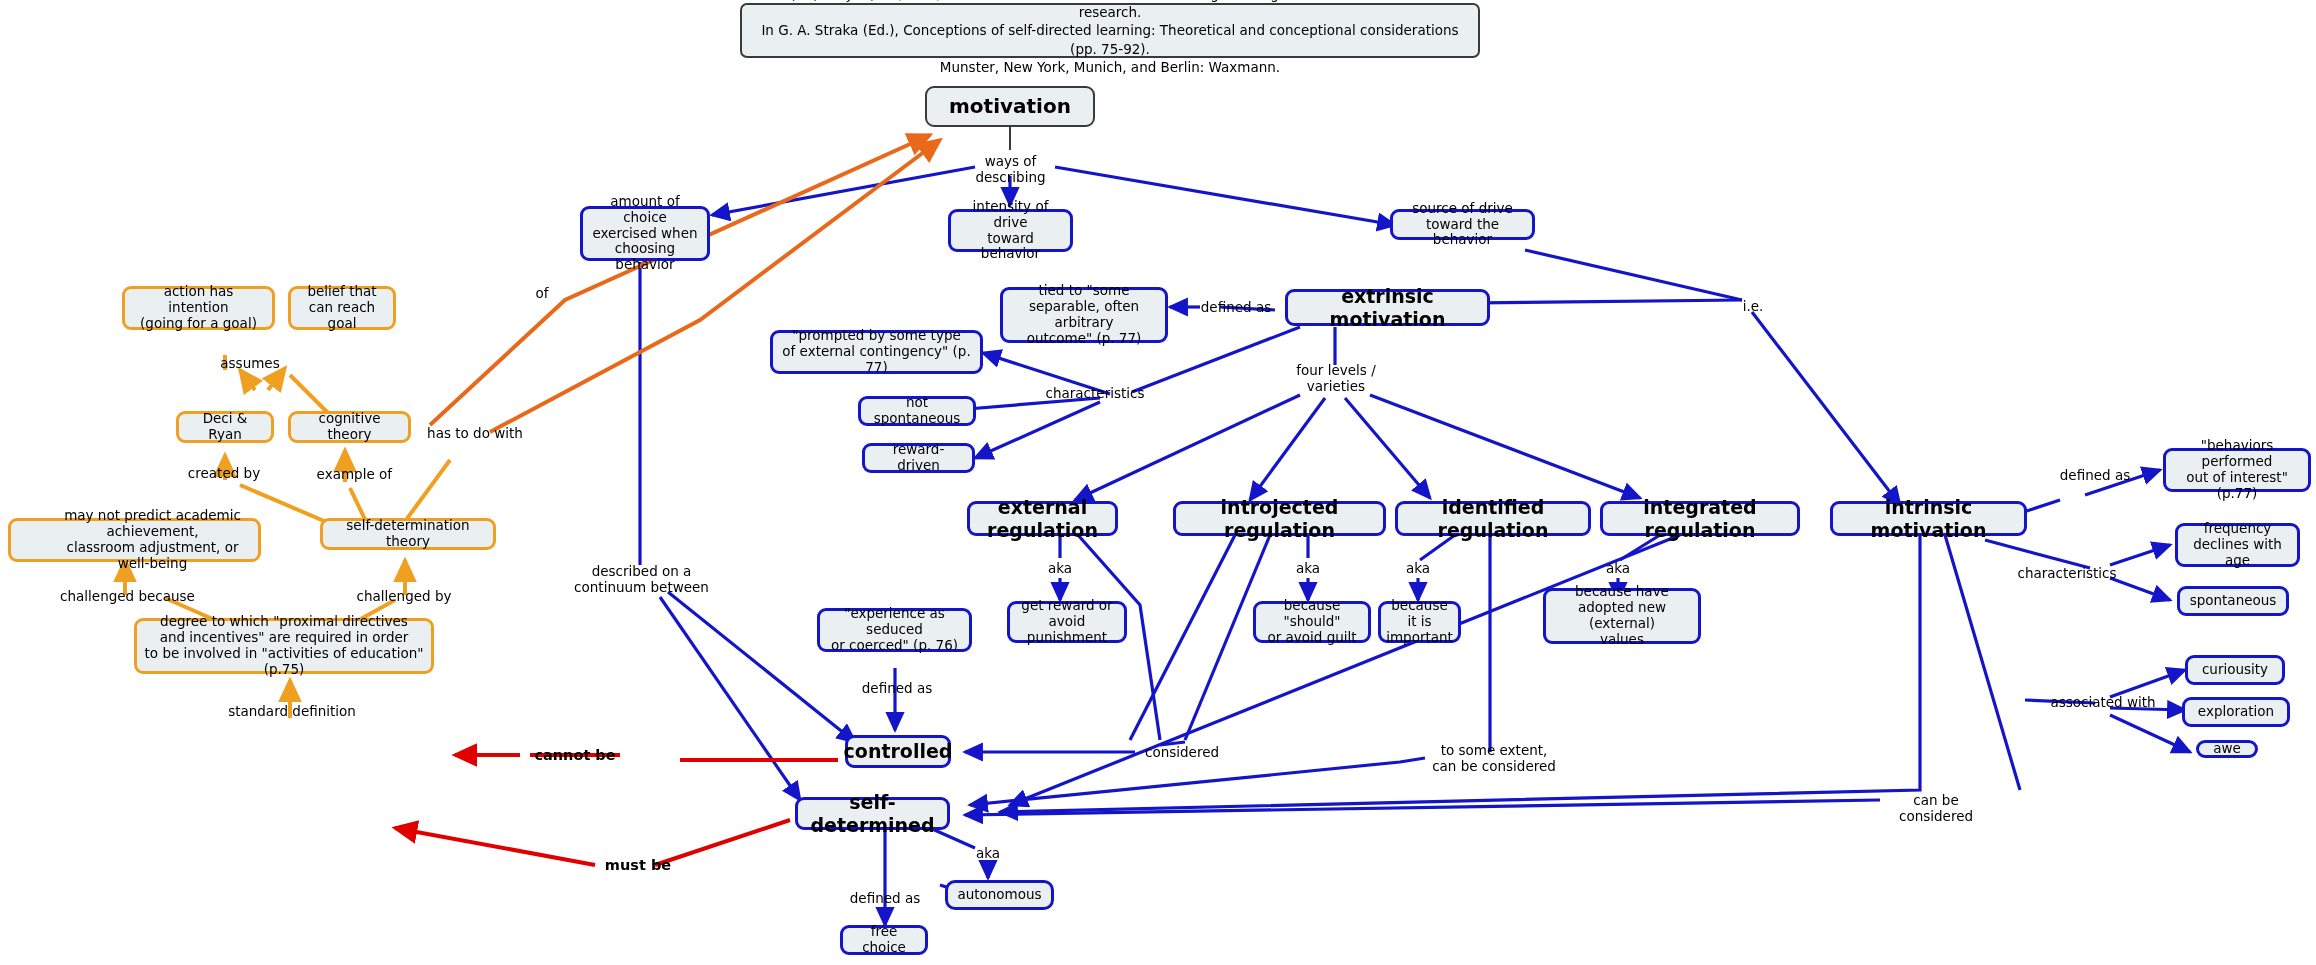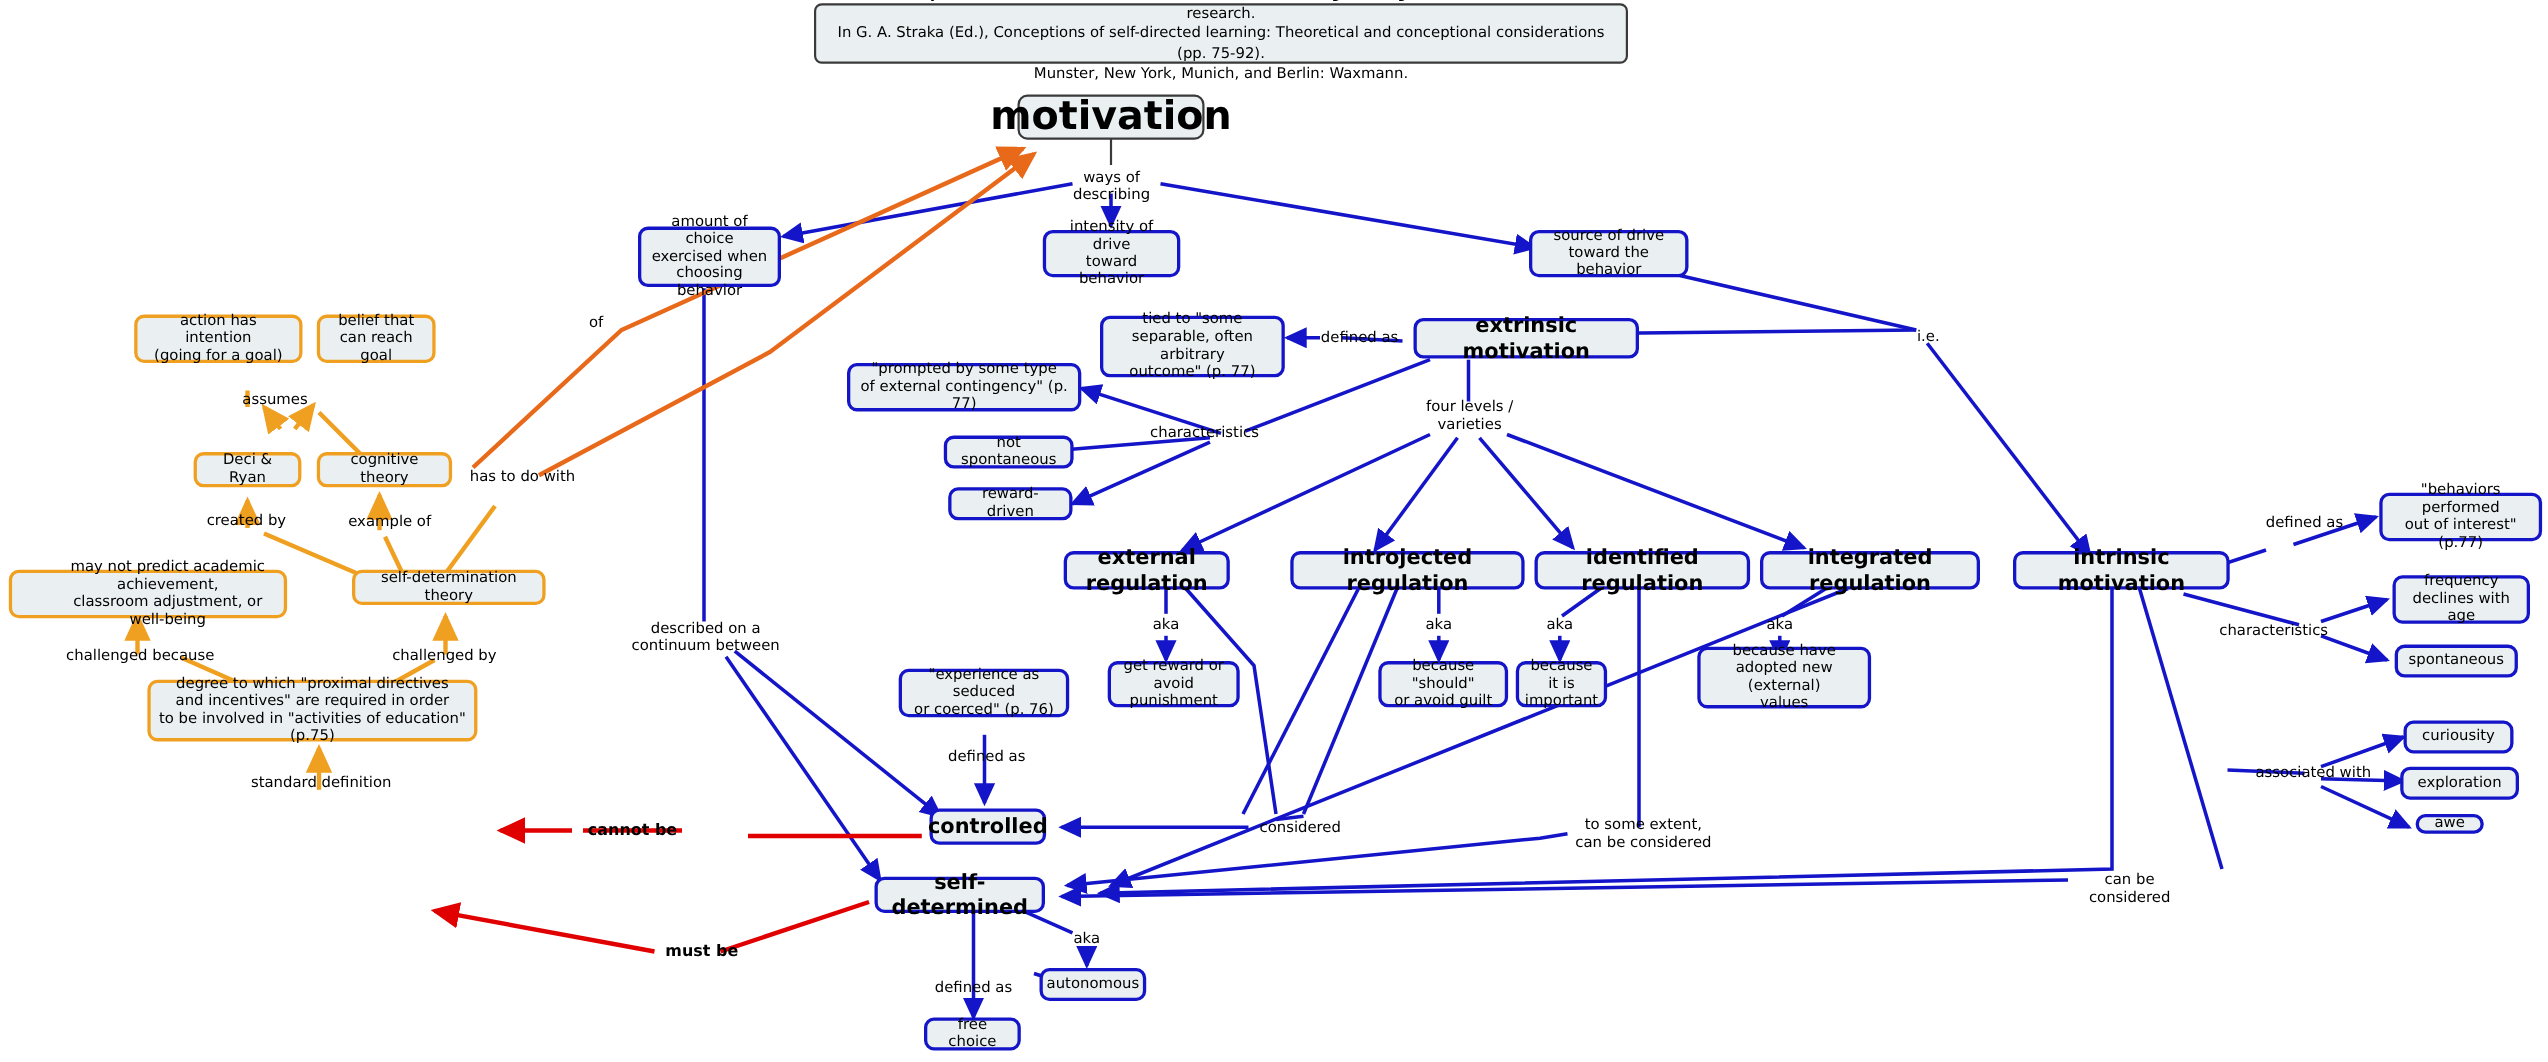--- a/index.html
+++ b/index.html
@@ -19,21 +19,21 @@
     white-space:pre-line;
     padding:3px 7px;
   }
   .blue{border:3px solid #1414c8;}
   .orange{border:3px solid #f0a020;}
   .dark{border:2px solid #3a3a3a;}
 
   .t11{font-size:13.5px;}
   .b16{font-size:19px;font-weight:bold;}
   .b20{font-size:25px;font-weight:bold;}
-  .b22{font-size:36px;font-weight:bold;}
+  .b22{font-size:20px;font-weight:bold;}
   .cite{font-size:13.5px;line-height:1.35;}
 
   .lbl{
     position:absolute;
     font-size:13.5px;
     color:#000;
     text-align:center;
     line-height:1.2;
     white-space:pre-line;
     background:transparent;
@@ -197,21 +197,21 @@
 
   <div class="node dark b22" style="left:925px;top:86px;width:170px;height:41px;">motivation</div>
 
   <div class="node blue t11" style="left:580px;top:206px;width:130px;height:55px;">amount of  choice
 exercised when
 choosing behavior</div>
 
   <div class="node blue t11" style="left:948px;top:209px;width:125px;height:43px;">intensity of drive
 toward behavior</div>
 
-  <div class="node blue t11" style="left:1390px;top:209px;width:145px;height:43px;">source of drive
+  <div class="node blue t11" style="left:1390px;top:209px;width:145px;height:31px;">source of drive
 toward the behavior</div>
 
   <div class="node orange t11" style="left:122px;top:286px;width:153px;height:44px;">action has intention
 (going for a goal)</div>
   <div class="node orange t11" style="left:288px;top:286px;width:108px;height:44px;">belief that
 can reach goal</div>
   <div class="node orange t11" style="left:176px;top:411px;width:98px;height:32px;">Deci &amp; Ryan</div>
   <div class="node orange t11" style="left:288px;top:411px;width:123px;height:32px;">cognitive theory</div>
   <div class="node orange t11" style="left:320px;top:518px;width:176px;height:32px;">self-determination theory</div>
   <div class="node orange t11" style="left:8px;top:518px;width:253px;height:44px;padding-left:43px;">may not predict academic achievement,
@@ -242,21 +242,21 @@
   <div class="node blue t11" style="left:1378px;top:601px;width:83px;height:42px;">because it is
 important</div>
   <div class="node blue t11" style="left:1543px;top:588px;width:158px;height:56px;">because have
 adopted new (external)
 values</div>
 
   <div class="node blue t11" style="left:817px;top:608px;width:155px;height:44px;">"experience as seduced
 or coerced" (p. 76)</div>
   <div class="node blue b16" style="left:845px;top:735px;width:106px;height:33px;">controlled</div>
   <div class="node blue b16" style="left:795px;top:797px;width:155px;height:33px;">self-determined</div>
-  <div class="node blue t11" style="left:945px;top:880px;width:97px;height:30px;">autonomous</div>
+  <div class="node blue t11" style="left:945px;top:880px;width:109px;height:30px;border-radius:10px;">autonomous</div>
   <div class="node blue t11" style="left:840px;top:925px;width:88px;height:30px;">free choice</div>
 
   <div class="node blue t11" style="left:2163px;top:448px;width:148px;height:44px;">"behaviors performed
 out of interest" (p.77)</div>
   <div class="node blue t11" style="left:2175px;top:523px;width:125px;height:44px;">frequency
 declines with age</div>
   <div class="node blue t11" style="left:2177px;top:586px;width:112px;height:30px;">spontaneous</div>
   <div class="node blue t11" style="left:2185px;top:655px;width:100px;height:30px;">curiousity</div>
   <div class="node blue t11" style="left:2182px;top:697px;width:108px;height:30px;">exploration</div>
   <div class="node blue t11" style="left:2196px;top:740px;width:62px;height:18px;">awe</div>

